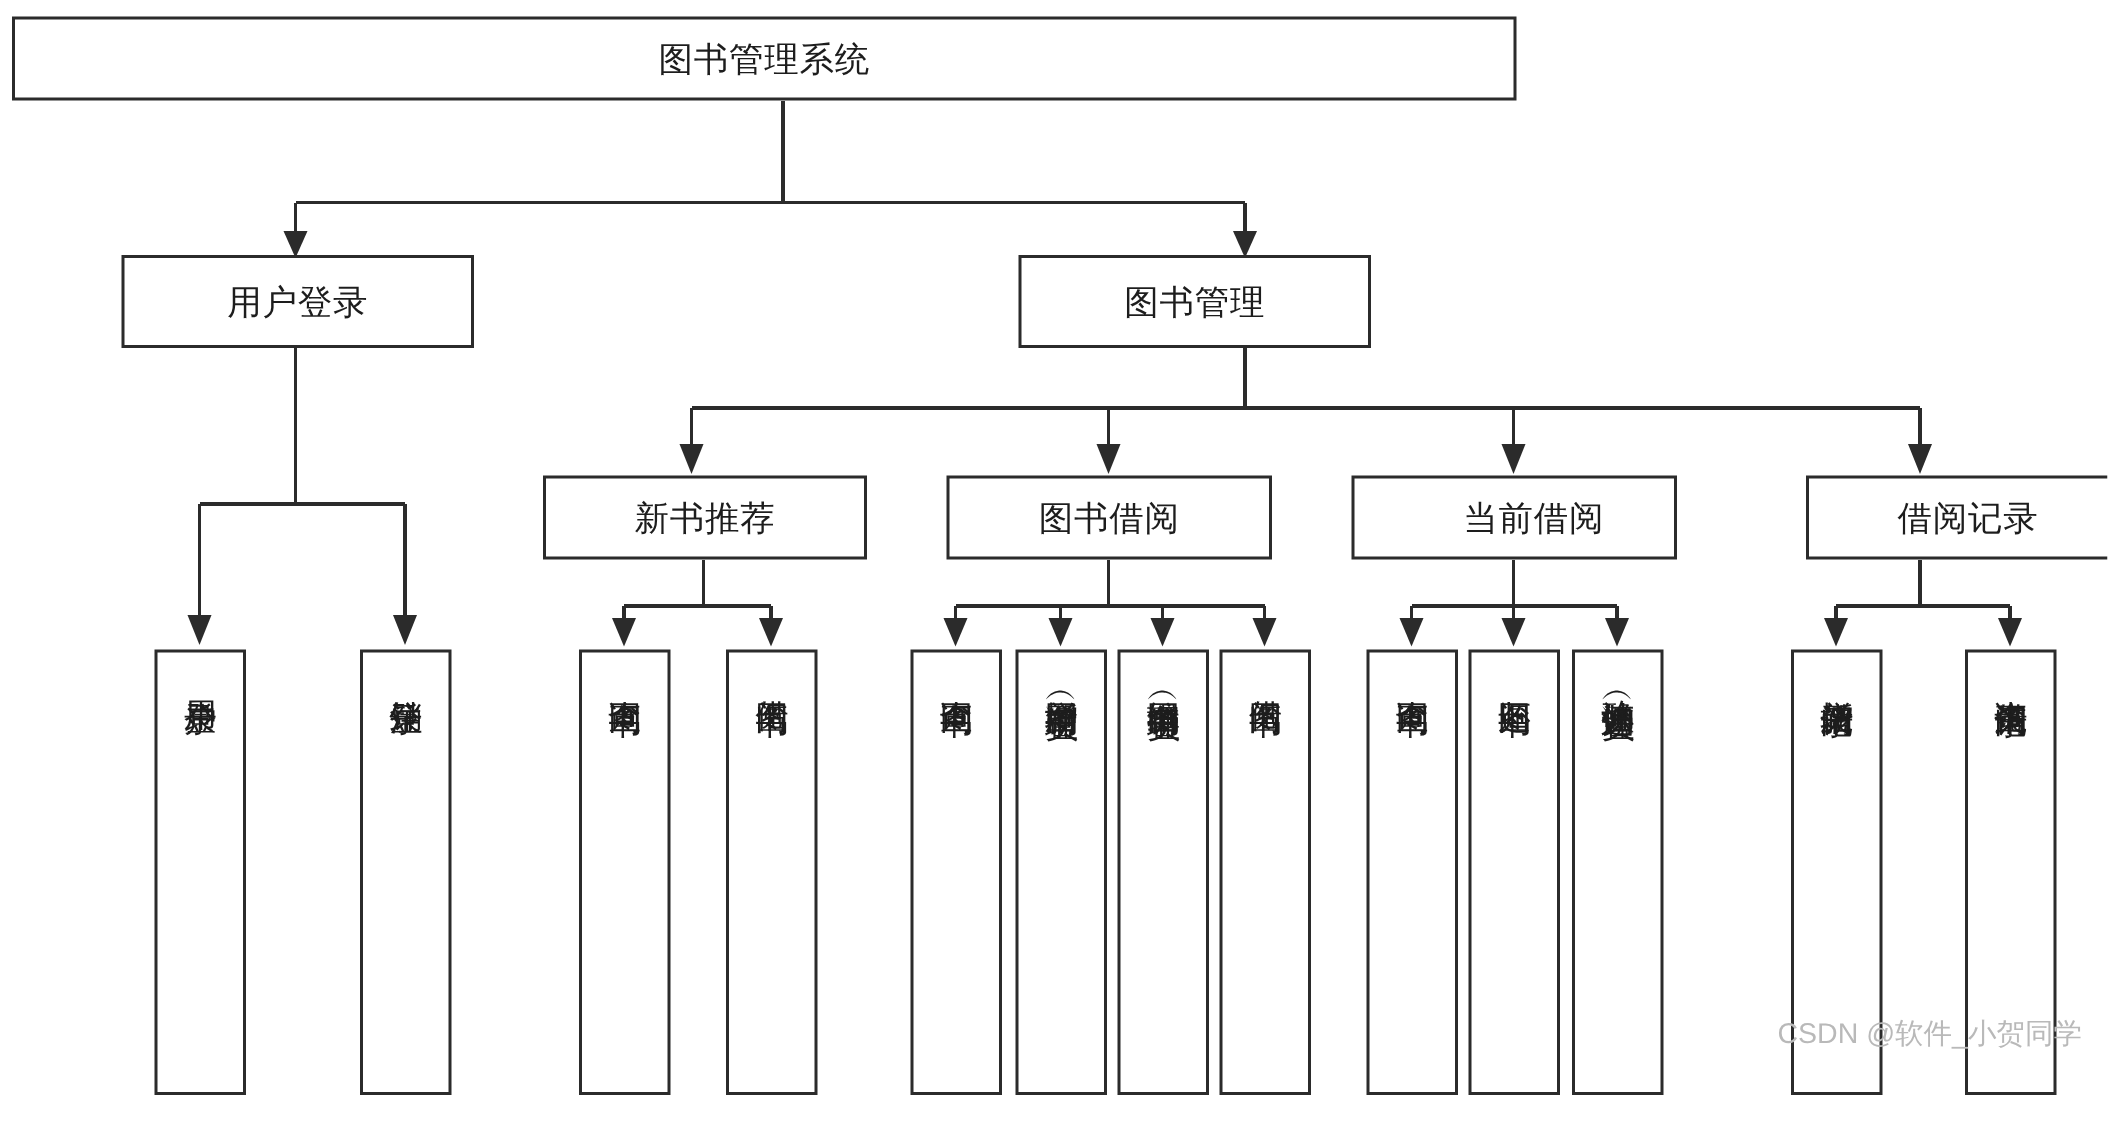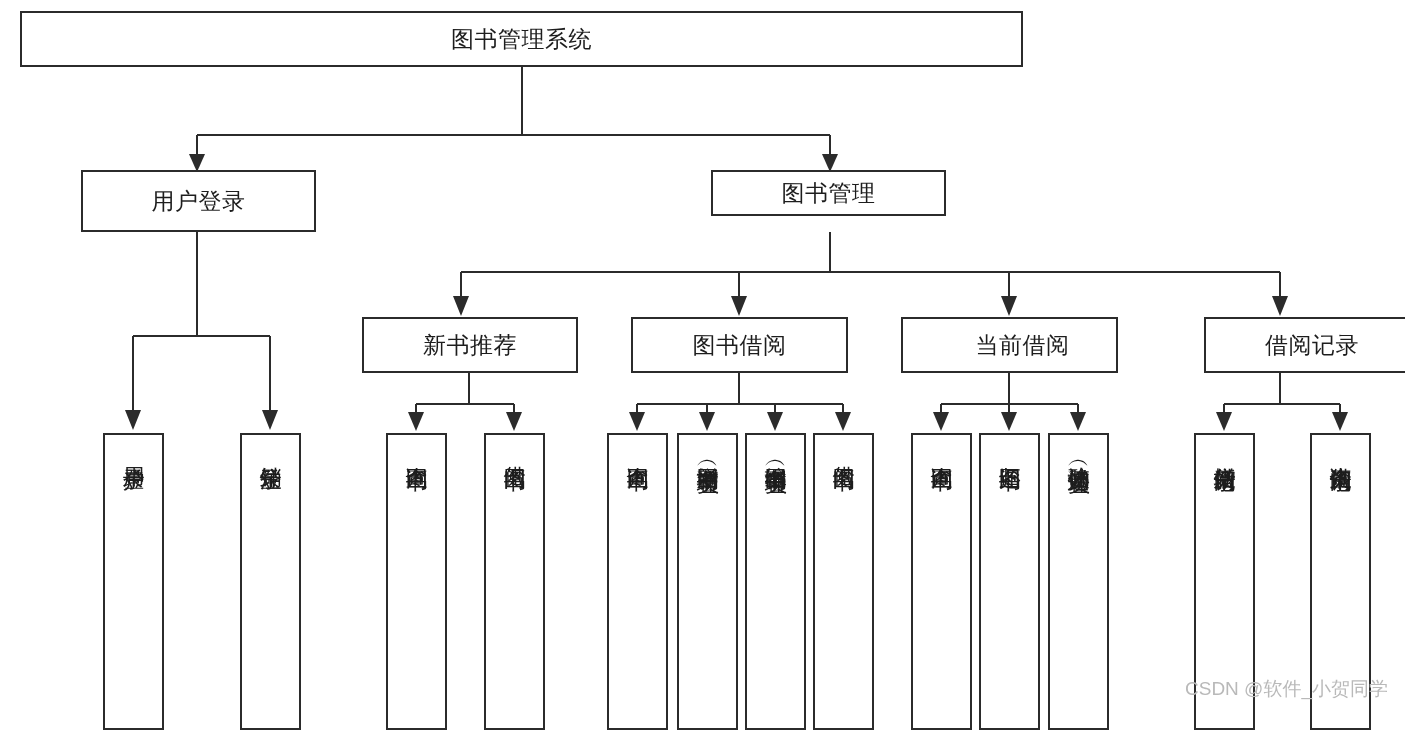--- a/index.html
+++ b/index.html
@@ -142,28 +142,28 @@
     <polygon points="1070,412 1086,412 1078,431"></polygon>
 
     <line x1="1280" y1="373" x2="1280" y2="404"></line>
     <line x1="1224" y1="404" x2="1340" y2="404"></line>
     <line x1="1224" y1="404" x2="1224" y2="414"></line>
     <line x1="1340" y1="404" x2="1340" y2="414"></line>
     <polygon points="1216,412 1232,412 1224,431"></polygon>
     <polygon points="1332,412 1348,412 1340,431"></polygon>
   </svg>
 
-  <div class="node" style="left:20px; top:11px; width:1003px; height:56px;">
+  <div class="node" style="left:8px; top:11px; width:1003px; height:56px;">
     <span class="label">图书管理系统</span>
   </div>
 
   <div class="node" style="left:81px; top:170px; width:235px; height:62px;">
     <span class="label">用户登录</span>
   </div>
-  <div class="node" style="left:711px; top:170px; width:235px; height:46px;">
+  <div class="node" style="left:679px; top:170px; width:235px; height:62px;">
     <span class="label">图书管理</span>
   </div>
 
   <div class="node" style="left:631px; top:317px; width:217px; height:56px;">
     <span class="label">图书借阅</span>
   </div>
   <div class="node" style="left:362px; top:317px; width:216px; height:56px;">
     <span class="label">新书推荐</span>
   </div>
   <div class="node" style="left:901px; top:317px; width:217px; height:56px;padding-left:26px;">

